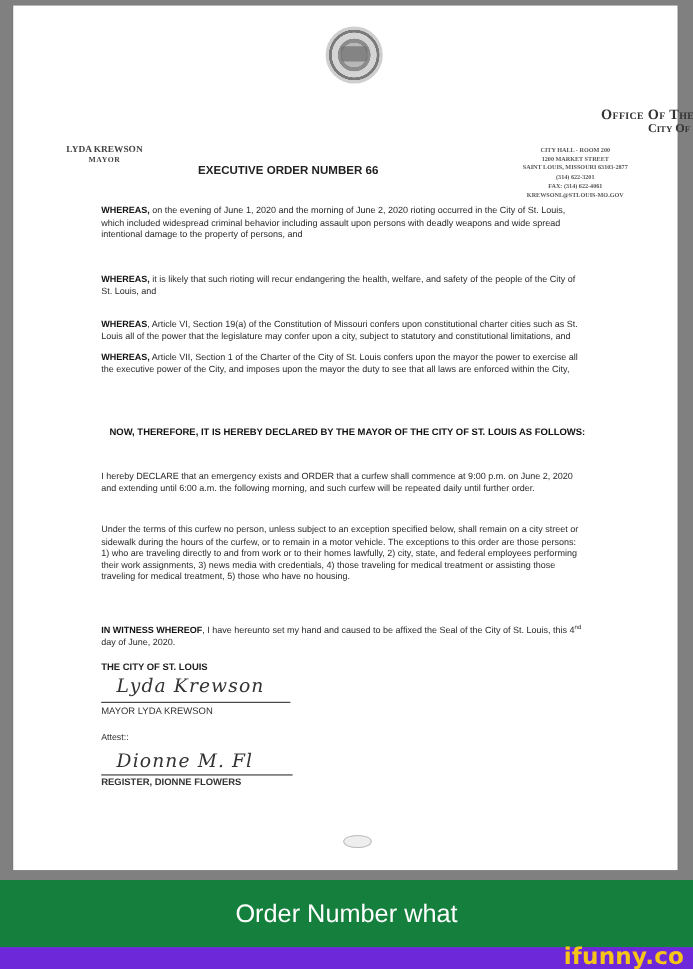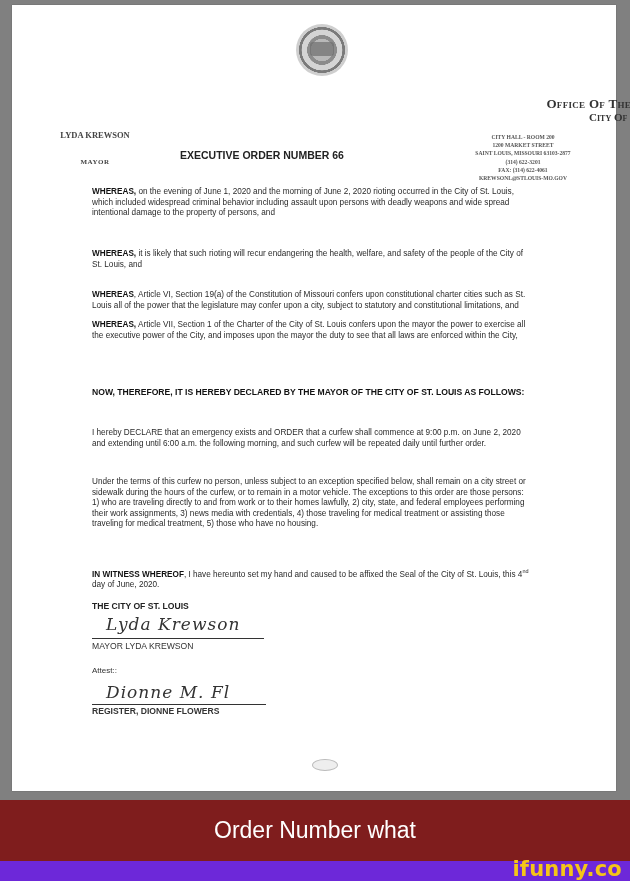--- a/index.html
+++ b/index.html
@@ -8,35 +8,35 @@
   .seal { position:absolute; left:296px; top:24px; width:52px; height:52px; border-radius:50%;
           background:radial-gradient(circle, #b8b8b8 0 30%, #8c8c8c 31% 40%, #d4d4d4 41% 55%, #7a7a7a 56% 62%, #cfcfcf 63% 78%, #8a8a8a 79% 86%, #e0e0e0 87% 100%); }
   .seal-inner { position:absolute; left:14px; top:18px; width:24px; height:14px; background:#6d6d6d; border-radius:3px; opacity:.7; }
   .center-head { position:absolute; left:0; width:630px; text-align:right; font-family:"Liberation Serif", serif; font-weight:bold; color:#333; font-variant:small-caps;padding-left:44px; }
   .h-office { top:96px; font-size:13px; letter-spacing:.3px; }
   .h-city { top:111px; font-size:11px; }
   .h-state { top:125px; font-size:10px; }
   .eo-title { position:absolute; top:149px; left:0; width:524px; text-align:center; font-size:10.5px; font-weight:bold; color:#222; }
   .mayor-block { position:absolute; left:50px; top:130px; width:90px; text-align:center; font-family:"Liberation Serif", serif; font-weight:bold; color:#444; }
   .mayor-name { font-size:8.5px; }
-  .mayor-title { font-size:7px; margin-top:18px; letter-spacing:.5px; }
+  .mayor-title { font-size:7px; margin-top:1px; letter-spacing:.5px; }
   .address { position:absolute; left:448px; top:133px; width:150px; text-align:center; font-family:"Liberation Serif", serif; font-weight:bold; color:#555; font-size:5.6px; line-height:8.2px; text-transform:uppercase; }
   .body-text { position:absolute; left:92px; width:440px; font-size:8.2px; line-height:10.6px; color:#2a2a2a; }
   .body-text b { color:#111; }
   .p1 { top:187px; } .p2 { top:249px; } .p3 { top:290px; } .p4 { top:320px; }
-  .p5 { top:387px; font-weight:bold; font-size:8.6px; color:#111; } .p6 { top:428px; } .p7 { top:477px; } .p8 { top:566px; }
+  .p5 { top:387px; font-weight:bold; font-size:8.6px; color:#111;text-align:right; } .p6 { top:428px; } .p7 { top:477px; } .p8 { top:566px; }
   .sig-city { position:absolute; left:92px; top:601px; font-size:8.6px; font-weight:bold; color:#222; }
   .sig1 { position:absolute; left:92px; top:612px; width:172px; height:26px; border-bottom:1px solid #333; }
   .sig-script { font-family:"DejaVu Serif", serif; font-style:italic; font-size:17px; color:#333; position:absolute; left:14px; top:2px; letter-spacing:1px; }
   .sig-name1 { position:absolute; left:92px; top:641px; font-size:8.6px; font-weight:normal; color:#333; }
   .attest { position:absolute; left:92px; top:666px; font-size:8px; color:#333; }
   .sig2 { position:absolute; left:92px; top:680px; width:174px; height:24px; border-bottom:1px solid #333; }
   .sig-name2 { position:absolute; left:92px; top:706px; font-size:8.6px; font-weight:bold; color:#333; }
   .footer-seal { position:absolute; left:312px; top:759px; width:24px; height:10px; border-radius:50%; border:1px solid #bbb; background:#eee; }
-  .caption { position:absolute; left:0; top:800px; width:630px; height:61px; background:#7f1d1d; color:#fff; text-align:center; font-size:23px; line-height:60px; }
+  .caption { position:absolute; left:0; top:800px; width:630px; height:61px; background:#15803d; color:#fff; text-align:center; font-size:23px; line-height:60px; }
   .brand-bar { position:absolute; left:0; top:861px; width:630px; height:20px; background:#6d28d9; }
   .brand { position:absolute; right:8px; top:-4px; color:#f5c518; font-weight:bold; font-size:21px; font-family:"DejaVu Sans", sans-serif; letter-spacing:.2px; }
   sup { font-size:5.5px; }
 </style>
 </head>
 <body>
 
 <div class="page"></div>
 
 <div class="seal">

